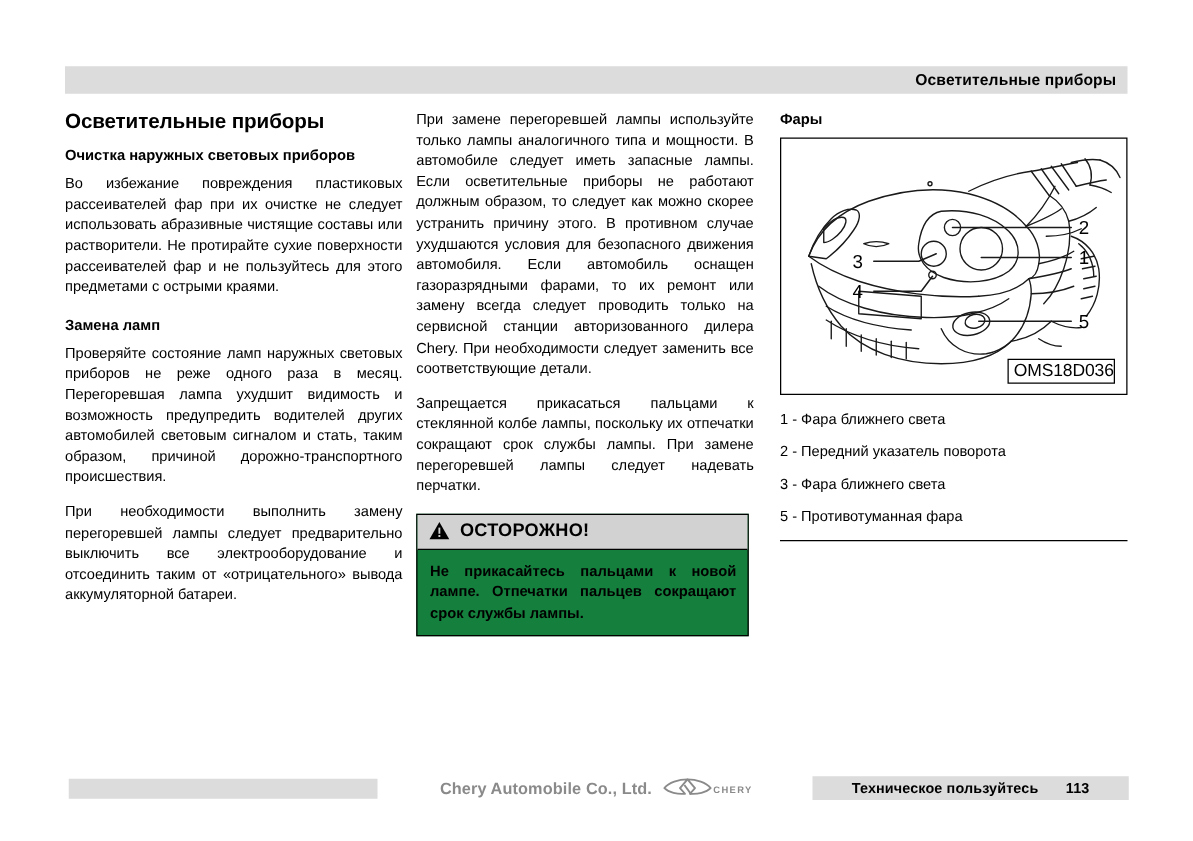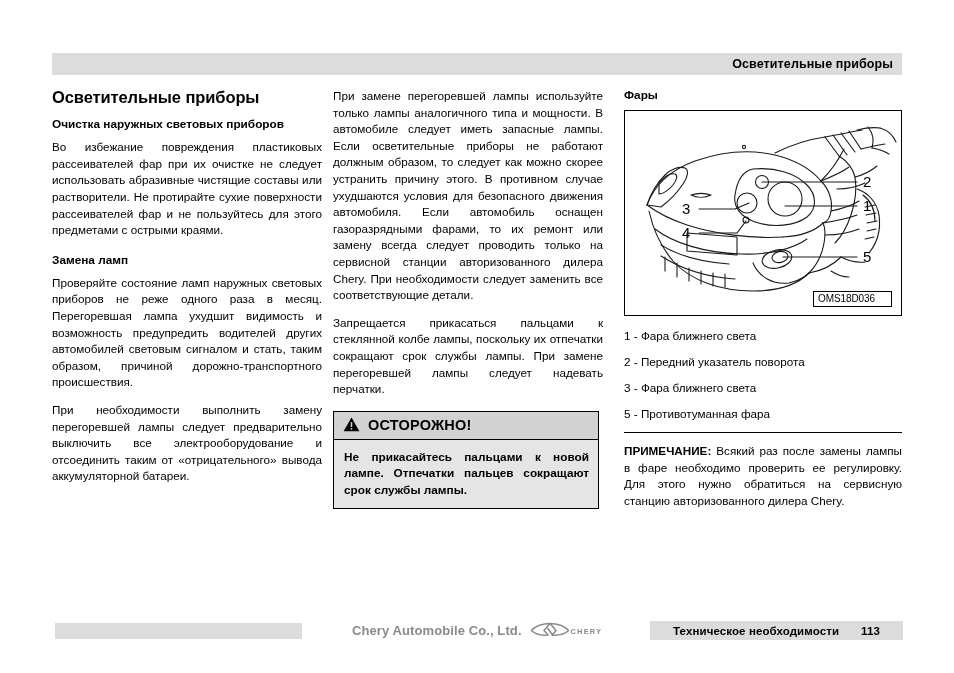--- a/index.html
+++ b/index.html
@@ -77,21 +77,21 @@
     hyphens: manual;
   }
   p.body:last-child { margin-bottom: 0; }
 
   
   .warn-box {
     border: 1.4px solid #000;
     margin-top: 13px;
     width: 266px;
     box-sizing: border-box;
-    background: #e5e5e5;
+    background: #15803d;
   }
   .warn-head {
     background: #d2d2d2;
     border-bottom: 1.4px solid #000;
     display: flex;
     align-items: center;
     padding: 5px 8px 6px 9px;
   }
   .warn-tri {
     display: inline-block;
@@ -125,22 +125,22 @@
     background: #fff;
     margin-top: 2px;
     overflow: hidden;
   }
   .fig-frame svg.car { position: absolute; left: 0; top: 0; }
   .fig-code {
     position: absolute;
     right: 9px;
     bottom: 8px;
     border: 1px solid #000;
-    padding: 1px 16px 2px 4px;
-    font-size: 10px;
+    padding: 1px 0 2px 4px;
+    font-size: 14px;
     font-family: "Liberation Sans", "DejaVu Sans", sans-serif;
     letter-spacing: -0.1px;
     background: #fff;
     line-height: 1.1;
   }
 
   
   .legend {
     margin-top: 13px;
   }
@@ -363,34 +363,33 @@
 
     <div class="legend">
       <div class="legend-item">1 - Фара ближнего света</div>
       <div class="legend-item">2 - Передний указатель поворота</div>
       <div class="legend-item">3 - Фара ближнего света</div>
       <div class="legend-item">5 - Противотуманная фара</div>
     </div>
 
     <hr class="rule">
 
-    <p class="note"><b>ПРИМЕЧАНИЕ:</b><span> Всякий раз после замены лампы в фаре необходимо проверить ее регулировку. Для этого нужно обратиться на сервисную станцию авторизованного дилера Chery.</span></p>
   </div>
 </div>
 
 <div class="footer-bar-left"></div>
 
 <div class="footer-center">
   <span>Chery Automobile Co., Ltd.</span>
   <span class="chery-logo">
     <svg width="42" height="19" viewBox="0 0 42 19" xmlns="http://www.w3.org/2000/svg">
       <path d="M21 1.5 C 14 1.5, 6 4, 2.5 8.5 C 6 12, 13 13.5, 19 13 L 15 8.5 L 21 1.5 Z" fill="none" stroke="#8a8a8a" stroke-width="1.5" stroke-linejoin="round"></path>
       <path d="M21 1.5 C 28 1.5, 36 4, 39.5 8.5 C 36 12, 29 13.5, 23 13 L 27 8.5 L 21 1.5 Z" fill="none" stroke="#8a8a8a" stroke-width="1.5" stroke-linejoin="round"></path>
       <path d="M18.5 6 L 24 13.5" fill="none" stroke="#8a8a8a" stroke-width="1.5"></path>
     </svg>
     <span class="chery-word">CHERY</span>
   </span>
 </div>
 
 <div class="footer-bar-right">
-  <span class="txt">Техническое необходимости</span>
+  <span class="txt">Техническое пользуйтесь</span>
   <span class="txt pg">113</span>
 </div>
 
 </body></html>

